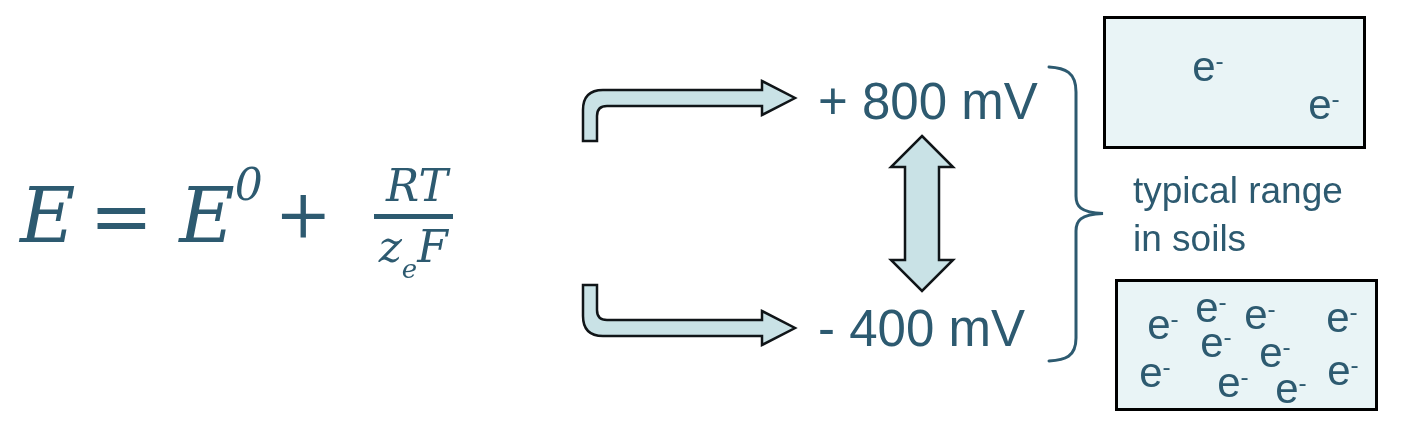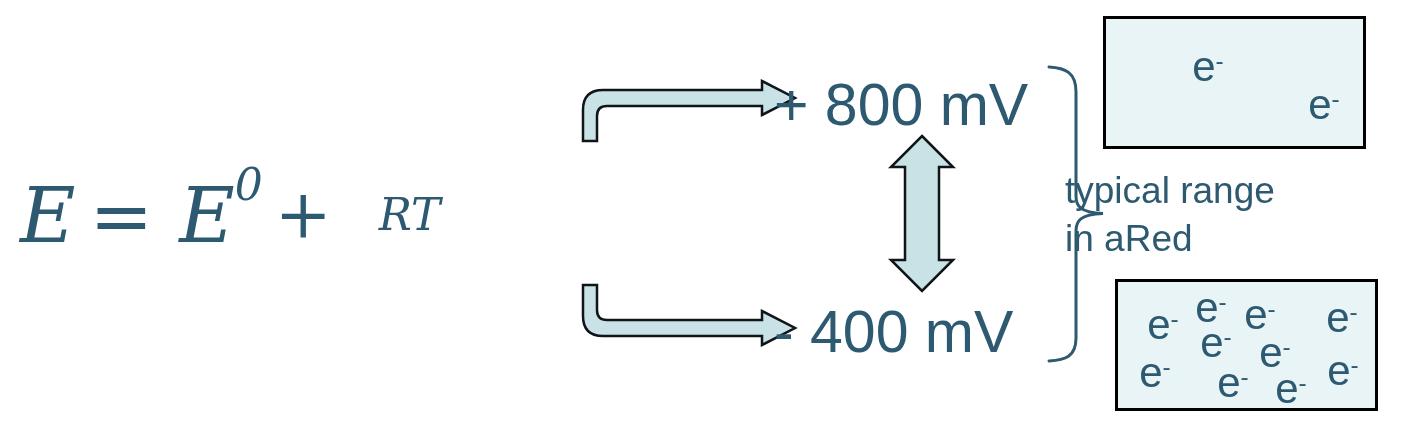--- a/index.html
+++ b/index.html
@@ -55,31 +55,31 @@
   .eq-ln { font-size: 58px; line-height: 1; margin: 0 12px 0 16px; position: relative; top: 3px; }
 
   
   .shape-layer { position: absolute; left: 0; top: 0; width: 1410px; height: 431px; }
   .arrow-shape { fill: var(--arrow-fill); stroke: var(--arrow-stroke); stroke-width: 2.5; }
   .brace-shape { fill: none; stroke: var(--ink); stroke-width: 3; stroke-linecap: round; }
 
   
   .mv-label {
     position: absolute;
-    left: 774px;
-    font-size: 59px;
+    left: 818px;
+    font-size: 51px;
     line-height: 1;
     color: var(--ink);
     white-space: nowrap;
   }
   .mv-high { top: 76px; }
   .mv-low  { top: 303px; }
   .annotation {
     position: absolute;
-    left: 1065px;
+    left: 1133px;
     top: 167px;
     font-size: 37px;
     line-height: 48px;
     color: var(--ink);
     white-space: nowrap;
   }
 
   
   .e-box {
     position: absolute;
@@ -104,38 +104,39 @@
 
 <div class="canvas">
 
   <div class="equation">
     <span class="eq-main">E</span>
     <span class="eq-main eq-equals">=</span>
     <span class="eq-main eq-sp"><span>E</span><sup class="eq-sup">0</sup></span>
     <span class="eq-main eq-plus">+</span>
     <span class="frac">
       <span class="num">RT</span>
+      <span class="den"><span>z</span><sub class="eq-sub">e</sub><span>F</span></span>
     </span>
     <span class="frac" style="margin-left:0">
     </span>
   </div>
 
   <svg class="shape-layer" viewBox="0 0 1410 431" xmlns="http://www.w3.org/2000/svg">
     <path class="arrow-shape" d="M 583 141 L 583 110 Q 583 90 603 90 L 762 90 L 762 81 L 795 98 L 762 115 L 762 106 L 607 106 Q 597 106 597 116 L 597 141 Z"></path>
     <path class="arrow-shape" d="M 583 285 L 583 316 Q 583 336 603 336 L 762 336 L 762 345 L 795 328 L 762 311 L 762 320 L 607 320 Q 597 320 597 310 L 597 285 Z"></path>
     <path class="arrow-shape" d="M 922 136 L 953 167 L 939 167 L 939 260 L 953 260 L 922 291 L 891 260 L 905 260 L 905 167 L 891 167 Z"></path>
     <path class="brace-shape" d="M 1049 67 C 1065 68 1076 72 1076 92 L 1076 196 C 1076 206 1080 212.5 1103 213.5 C 1080 214.5 1076 221 1076 231 L 1076 338 C 1076 357 1065 360 1049 361"></path>
   </svg>
 
   <div class="mv-label mv-high">+ 800 mV</div>
   <div class="mv-label mv-low">- 400 mV</div>
 
   <div class="annotation">
     <div>typical range</div>
-    <div>in aRed</div>
+    <div>in soils</div>
   </div>
 
   <div class="e-box oxidized">
       <span class="electron" style="left: 102px; top: 48px;">e<sup>-</sup></span>
       <span class="electron" style="left: 218px; top: 86px;">e<sup>-</sup></span>
     </div>
   <div class="e-box reduced">
       <span class="electron" style="left: 45px; top: 43px;">e<sup>-</sup></span>
       <span class="electron" style="left: 93px; top: 26px;">e<sup>-</sup></span>
       <span class="electron" style="left: 142px; top: 33px;">e<sup>-</sup></span>

